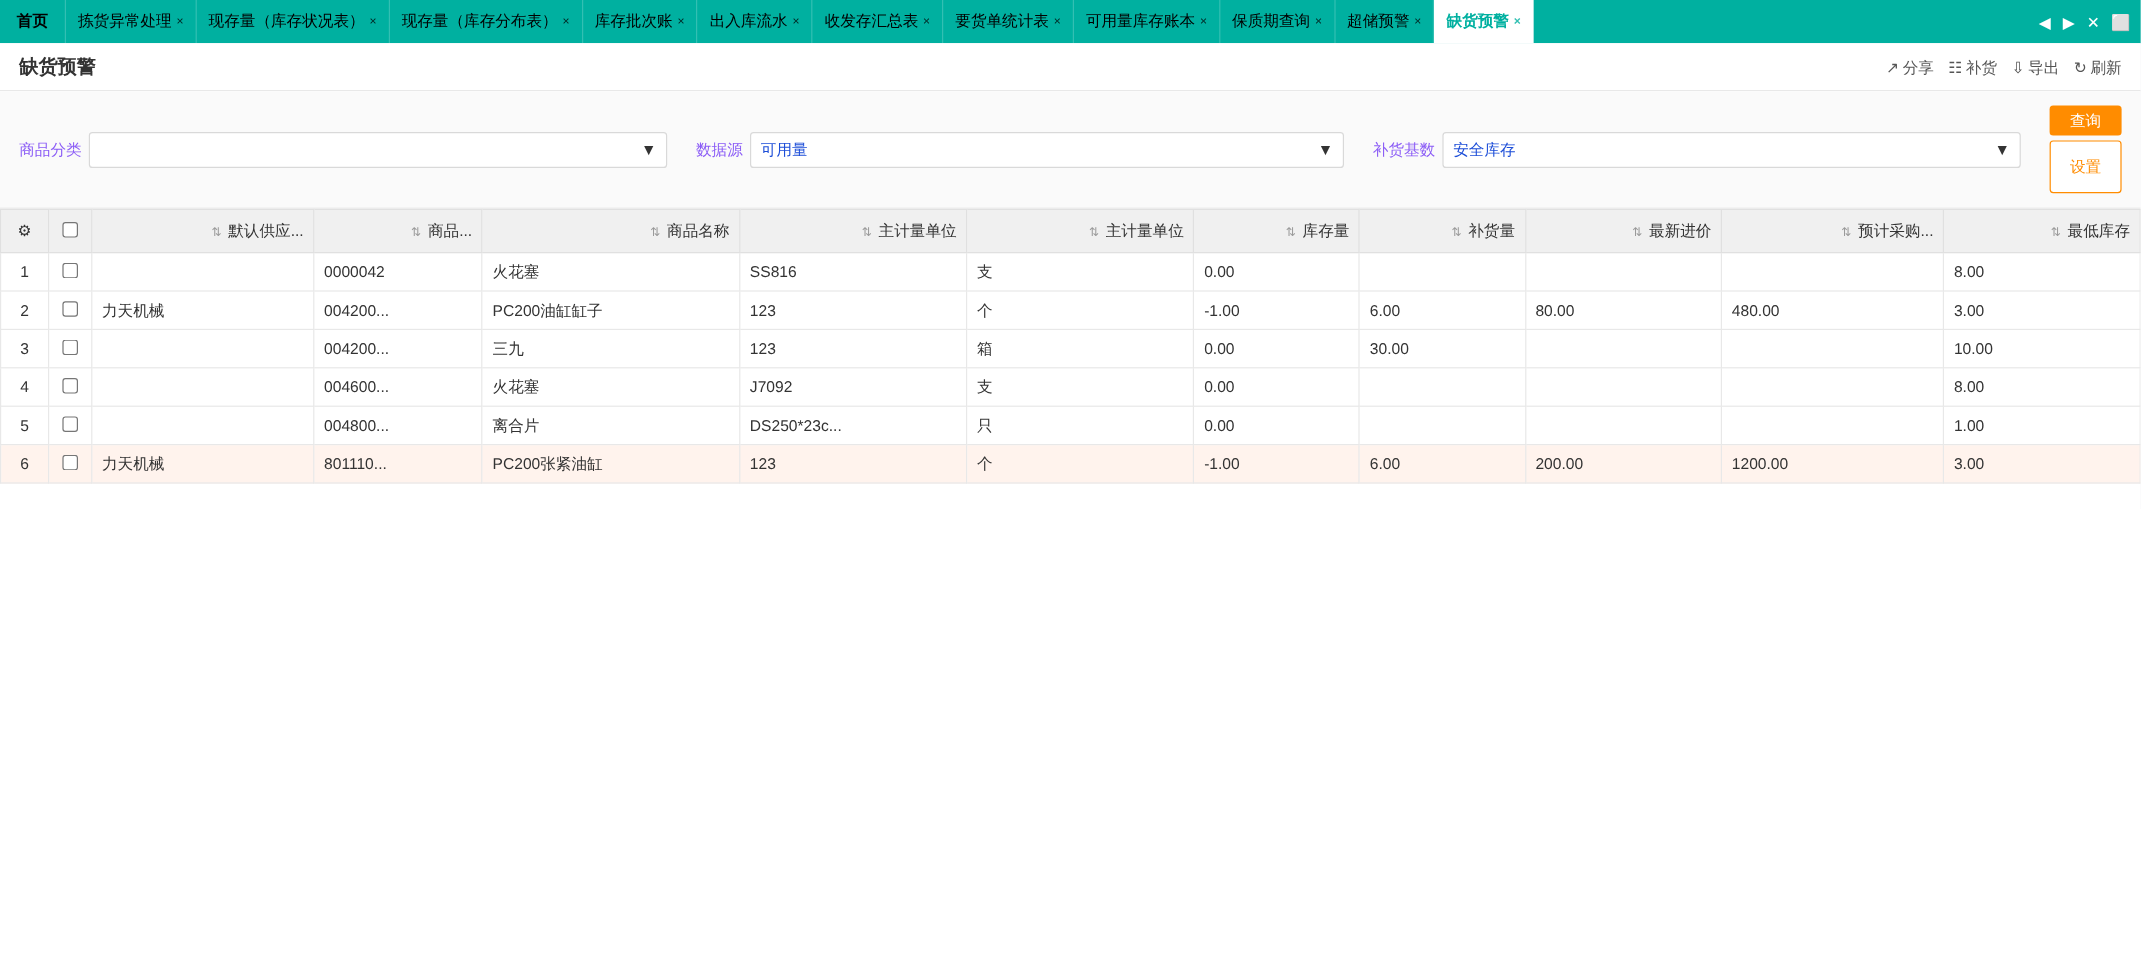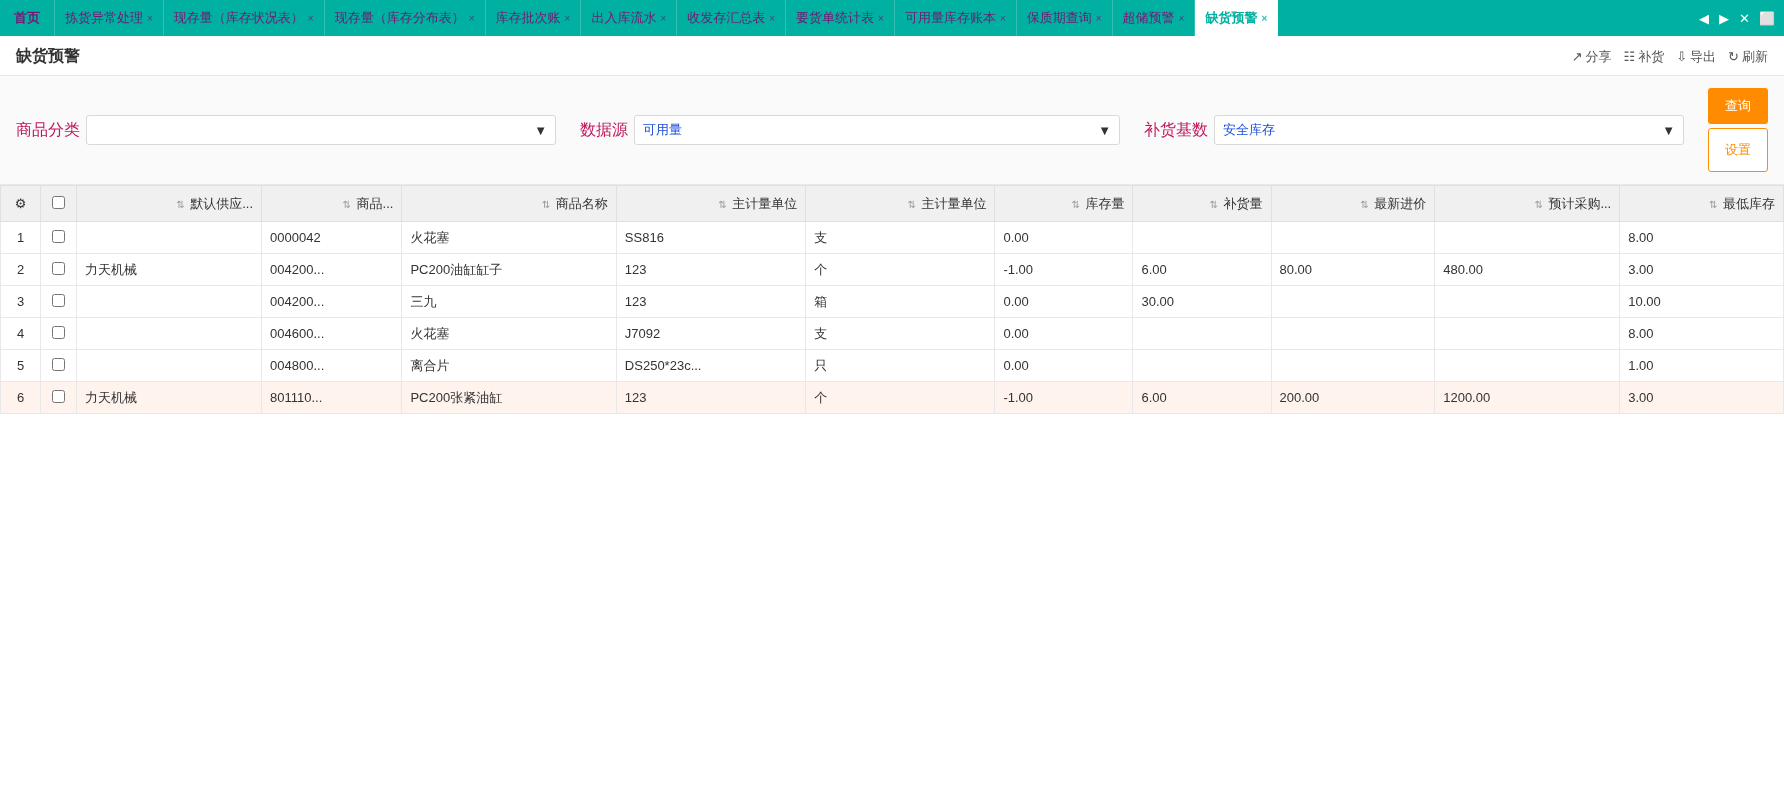--- a/index.html
+++ b/index.html
@@ -12,21 +12,21 @@
       background: #00b0a0;
       height: 36px;
       overflow: hidden;
       white-space: nowrap;
     }
     .nav-tab {
       display: inline-flex;
       align-items: center;
       padding: 0 10px;
       height: 36px;
-      color: #701a75;
+      color: #000000;
       cursor: pointer;
       flex-shrink: 0;
       border-right: 1px solid rgba(255,255,255,0.2);
       gap: 4px;
     }
     .nav-tab:first-child { padding: 0 14px; font-weight: bold; }
     .nav-tab .close-icon { font-size: 10px; opacity: 0.8; cursor: pointer; }
     .nav-tab.active { background: #fff; color: #00b0a0; font-weight: bold; }
     .nav-tab.active .close-icon { color: #00b0a0; }
 
@@ -89,21 +89,21 @@
       gap: 24px;
       border-bottom: 1px solid #e8e8e8;
       background: #fafafa;
     }
     .filter-item {
       display: flex;
       align-items: center;
       gap: 6px;
       flex: 1;
     }
-    .filter-label { color: #be185d; white-space: nowrap; font-size: 16px; }
+    .filter-label { color: #8b5cf6; white-space: nowrap; font-size: 13px; }
     .filter-select {
       flex: 1;
       border: 1px solid #d9d9d9;
       border-radius: 3px;
       height: 30px;
       padding: 0 8px;
       background: #fff;
       display: flex;
       align-items: center;
       justify-content: space-between;
@@ -119,21 +119,21 @@
       flex-shrink: 0;
     }
     .btn-query {
       background: #ff8c00;
       color: #fff;
       border: none;
       border-radius: 3px;
       padding: 4px 16px;
       cursor: pointer;
       font-size: 13px;
-      height: 36px;
+      height: 25px;
     }
     .btn-settings {
       background: #fff;
       color: #ff8c00;
       border: 1px solid #ff8c00;
       border-radius: 3px;
       padding: 4px 16px;
       cursor: pointer;
       font-size: 13px;
       height: 44px;

